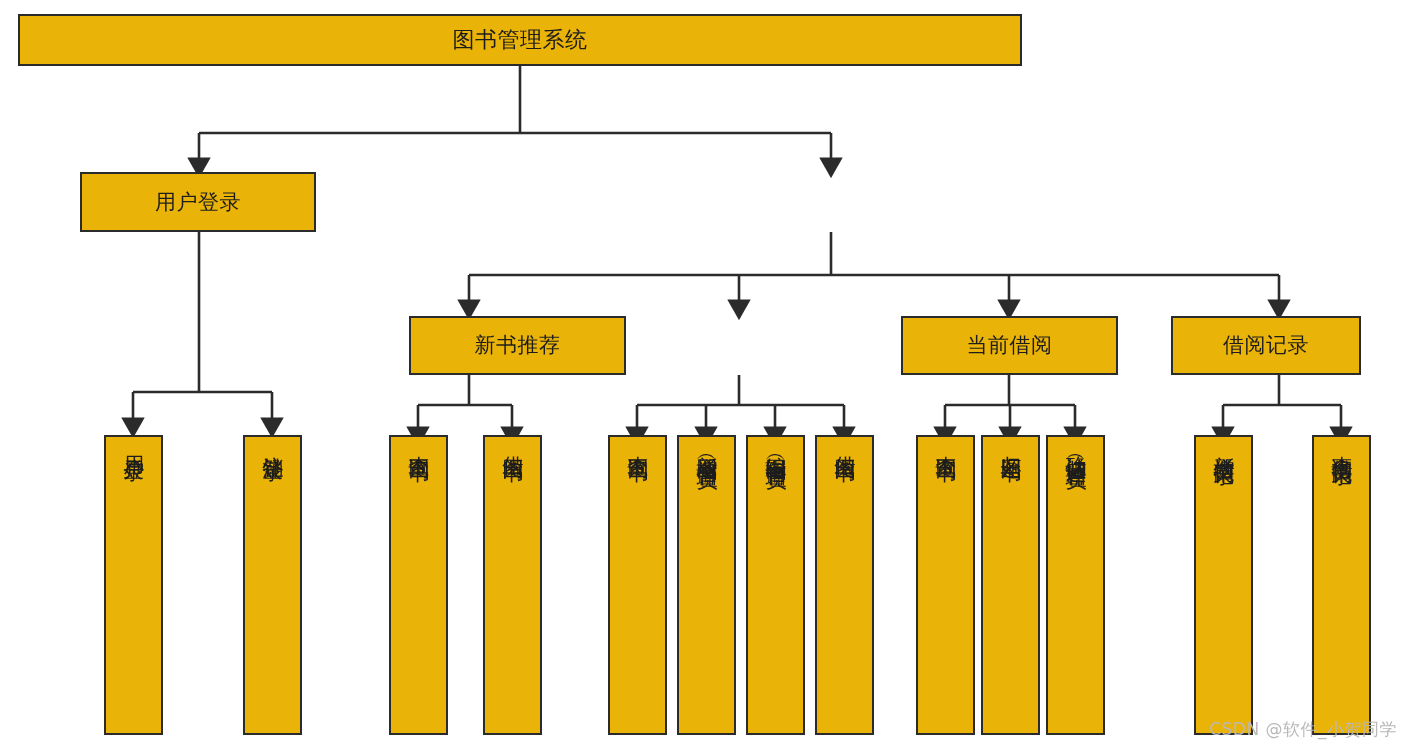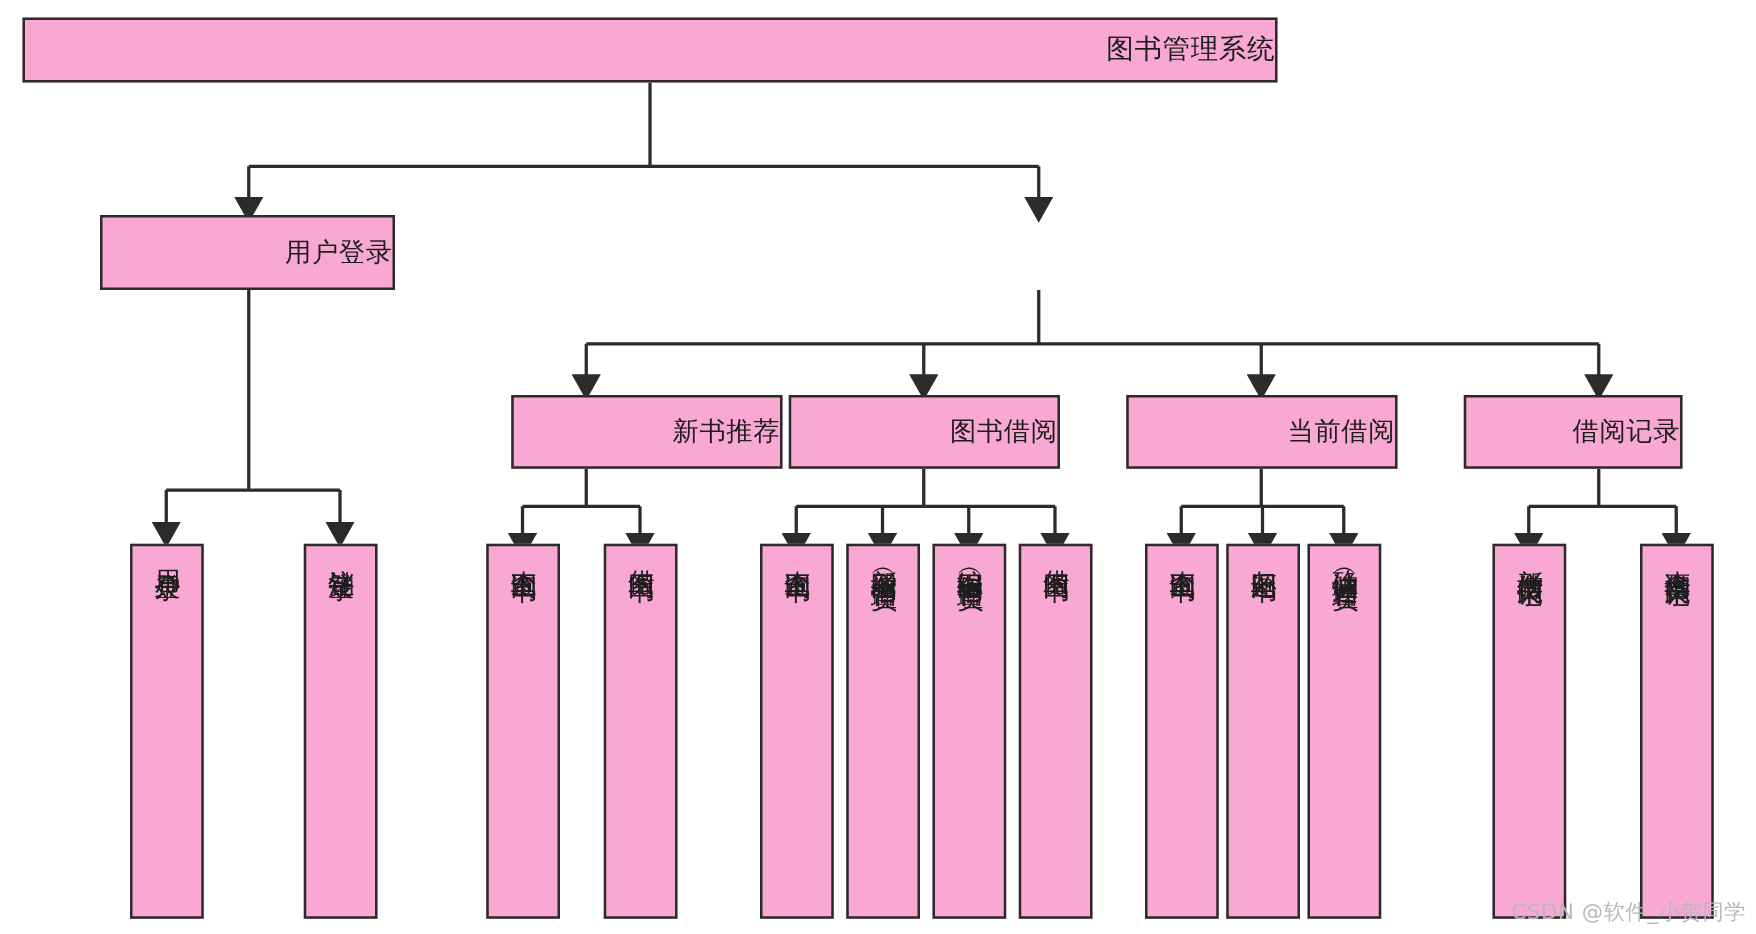--- a/index.html
+++ b/index.html
@@ -23,24 +23,24 @@
     left: 0;
     top: 0;
     width: 1405px;
     height: 747px;
     pointer-events: none;
   }
   .node {
     position: absolute;
     box-sizing: border-box;
     border: 2px solid #2b2b2b;
-    background: #f9a8d4;
+    background: #eab308;
     display: flex;
     align-items: center;
-    justify-content: flex-end;
+    justify-content: center;
     color: #1d1d1d;
     z-index: 2;
   }
   .node .cap {
     display: block;
     text-align: center;
     line-height: 1.08;
     white-space: pre-line;
   }
   
@@ -135,27 +135,24 @@
     <span class="cap">图书管理系统</span>
   </div>
 
   <div class="node h" style="left:80px; top:172px; width:236px; height:60px;">
     <span class="cap">用户登录</span>
   </div>
 
   <div class="node h" style="left:361px; top:316px; width:217px; height:59px;margin-left:48px;">
     <span class="cap">新书推荐</span>
   </div>
-  <div class="node h" style="left:631px; top:316px; width:217px; height:59px;">
-    <span class="cap">图书借阅</span>
-  </div>
   <div class="node h" style="left:901px; top:316px; width:217px; height:59px;">
     <span class="cap">当前借阅</span>
   </div>
-  <div class="node h" style="left:1171px; top:316px; width:175px; height:59px;">
+  <div class="node h" style="left:1171px; top:316px; width:190px; height:59px;">
     <span class="cap">借阅记录</span>
   </div>
 
   <div class="node v" style="left:104px; top:435px; width:59px; height:300px;">
     <span class="cap">用户登录</span>
   </div>
   <div class="node v" style="left:243px; top:435px; width:59px; height:300px;">
     <span class="cap">注销登录</span>
   </div>
 

